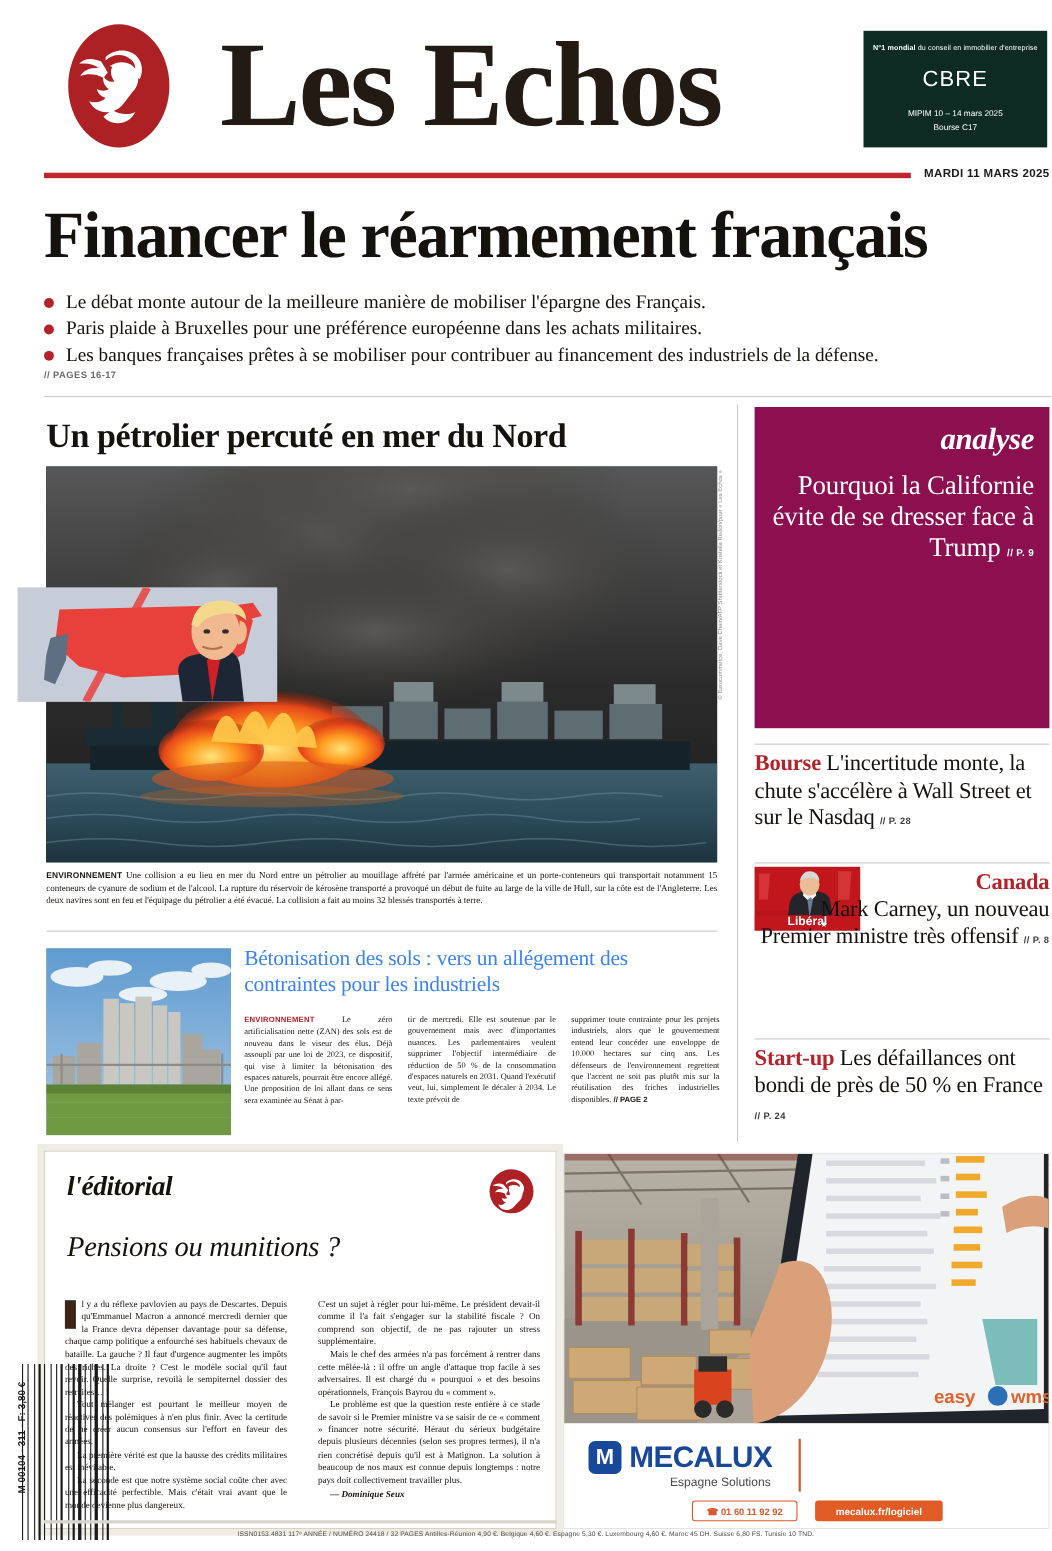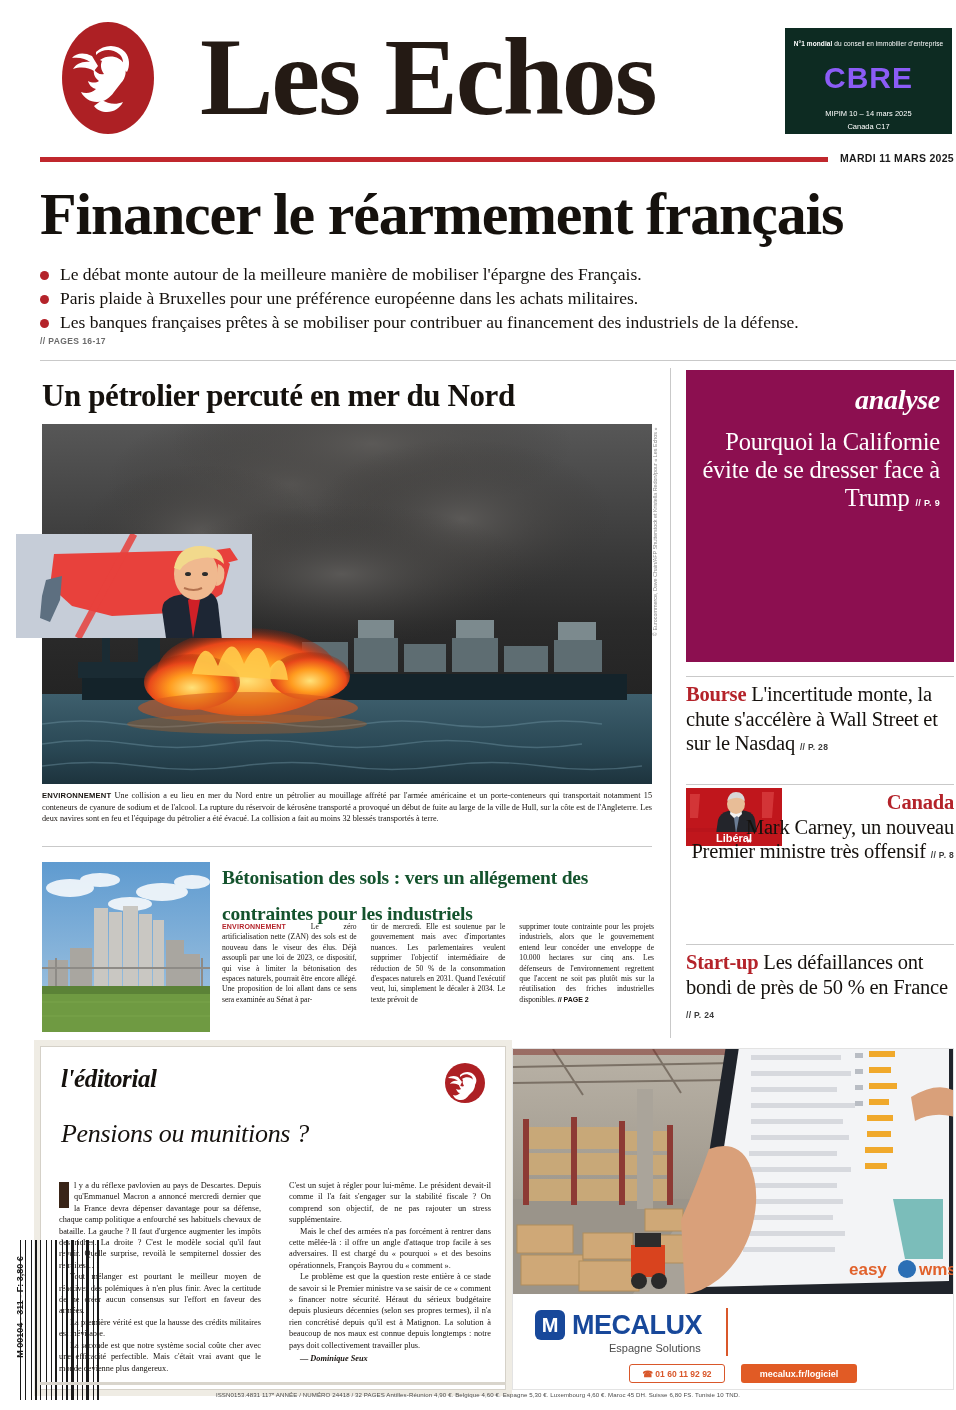--- a/index.html
+++ b/index.html
@@ -24,21 +24,21 @@
     font-size:110px; font-weight:700; color:#241a14;
     letter-spacing:-2px; line-height:115px; white-space:nowrap;
   }
   .cbre-ad {
     position:absolute; left:785px; top:28px; width:167px; height:106px;
     background:#0d2b22; color:#ffffff; text-align:center;
     font-family:"Liberation Sans", sans-serif;
   }
   .cbre-top { font-size:6.5px; margin-top:12px; letter-spacing:.1px; }
   .cbre-top b { font-weight:700; }
-  .cbre-logo { font-size:30px; font-weight:700; letter-spacing:1px; margin-top:14px; color:#8b5cf6; }
+  .cbre-logo { font-size:20px; font-weight:400; letter-spacing:1px; margin-top:14px; color:#ffffff; }
   .cbre-l1 { font-size:7.5px; margin-top:14px; }
   .cbre-l2 { font-size:7.5px; margin-top:4px; }
 
   .red-rule {
     position:absolute; left:40px; top:157px; width:788px; height:5px; background:#c0272d;
   }
   .dateline {
     position:absolute; left:832px; top:152px; width:122px;
     font-family:"Liberation Sans", sans-serif;
     font-size:10.5px; font-weight:700; letter-spacing:.3px; color:#1a1a1a;
@@ -91,21 +91,21 @@
   }
   .hrule-mid { position:absolute; left:42px; top:846px; width:610px; height:1px; background:#c9c9c9; }
 
   
   .photo-beton {
     position:absolute; left:42px; top:862px; width:168px; height:170px;
     overflow:hidden; background:#8fa6b8;
   }
   .beton-head {
     position:absolute; left:222px; top:860px; width:430px;
-    font-size:19.5px; font-weight:700; line-height:36px; color:#14532d; letter-spacing:-.2px;
+    font-size:19.5px; font-weight:400; line-height:24px; color:#3b82f6; letter-spacing:-.2px;
   }
   .beton-cols {
     position:absolute; left:222px; top:922px; width:432px;
     display:flex; gap:14px;
   }
   .beton-col { width:135px; font-size:7.6px; line-height:10.4px; color:#17120e; text-align:justify; }
   .beton-col .kicker {
     font-family:"Liberation Sans", sans-serif; font-weight:700; font-size:7px;
     color:#b4232a; letter-spacing:.2px;
   }
@@ -255,21 +255,21 @@
       </svg>
     </div>
     <div class="wordmark">Les Echos</div>
 
     <div class="cbre-ad">
       <div class="cbre-top">
         <b>N°1 mondial</b><span> du conseil en immobilier d'entreprise</span>
       </div>
       <div class="cbre-logo">CBRE</div>
       <div class="cbre-l1">MIPIM 10 – 14 mars 2025</div>
-      <div class="cbre-l2">Canada C17</div>
+      <div class="cbre-l2">Bourse C17</div>
     </div>
 
     <div class="red-rule"></div>
     <div class="dateline">MARDI 11 MARS 2025</div>
   </div>
 
   <div class="lead-title">Financer le réarmement français</div>
   <div class="bullets">
     <div class="bullet">Le débat monte autour de la meilleure manière de mobiliser l'épargne des Français.</div>
     <div class="bullet">Paris plaide à Bruxelles pour une préférence européenne dans les achats militaires.</div>

